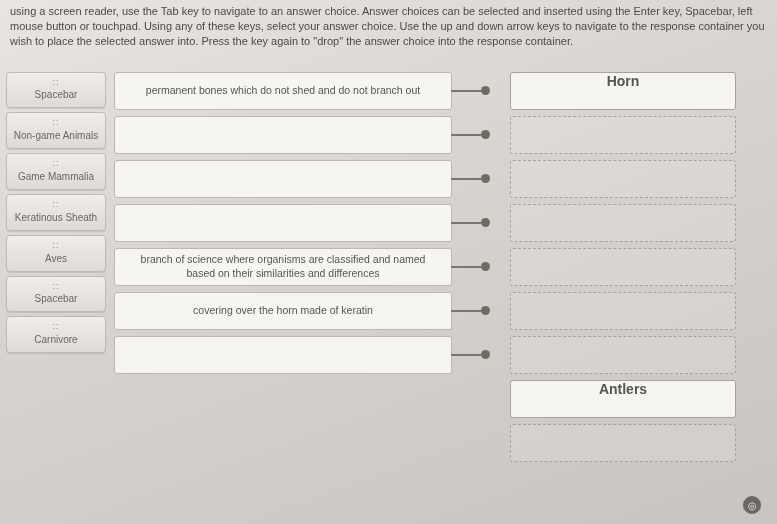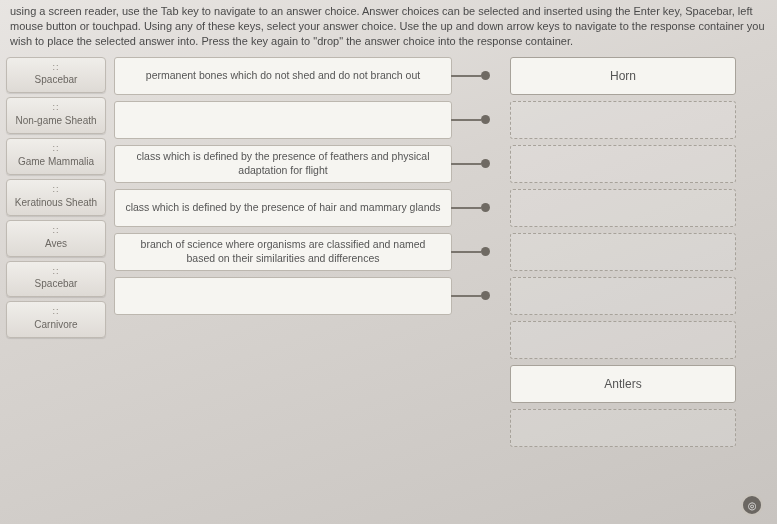--- a/index.html
+++ b/index.html
@@ -6,21 +6,21 @@
   body {
     font-family: Arial, Helvetica, sans-serif;
     background: linear-gradient(160deg, #e8e5e2 0%, #d8d4d0 40%, #c8c4c0 100%);
     width: 777px;
     height: 524px;
     overflow: hidden;
     color: #555;
     font-size: 11px;
   }
   .instructions {
-    padding: 4px 10px 8px 10px;
+    padding: 4px 10px 23px 10px;
     font-size: 11px;
     color: #4a4a4a;
     line-height: 1.35;
   }
   .main-area {
     display: flex;
     padding: 0 6px;
     gap: 8px;
   }
   .sidebar {
@@ -98,25 +98,25 @@
     flex-direction: column;
     gap: 6px;
     margin-left: 50px;
     flex-shrink: 0;
   }
   .drop-box {
     border: 1.5px dashed #a7a29a;
     border-radius: 3px;
     min-height: 38px;
     display: flex;
-    align-items: center;
     justify-content: center;
-    font-size: 12px;
+    font-size: 14px;
     color: #555;
     background: rgba(255,255,255,0.15);
+    font-weight: bold;
   }
   .drop-box.filled {
     border-style: solid;
     background: #f6f5f1;
   }
   .camera-btn {
     position: absolute;
     right: 14px;
     bottom: 8px;
     width: 22px;
@@ -139,21 +139,21 @@
 
 <div class="main-area">
 
   <div class="sidebar">
     <div class="sidebar-item">
       <span class="grip">::</span>
       <span>Spacebar</span>
     </div>
     <div class="sidebar-item">
       <span class="grip">::</span>
-      <span>Non-game Sheath</span>
+      <span>Non-game Animals</span>
     </div>
     <div class="sidebar-item">
       <span class="grip">::</span>
       <span>Game Mammalia</span>
     </div>
     <div class="sidebar-item">
       <span class="grip">::</span>
       <span>Keratinous Sheath</span>
     </div>
     <div class="sidebar-item">
@@ -178,35 +178,40 @@
           <div class="dot"></div>
         </div>
     </div>
     <div class="prompt-box">
       <div class="connector">
           <div class="line"></div>
           <div class="dot"></div>
         </div>
     </div>
     <div class="prompt-box">
-      <span>class which is defined by the presence of feathers and physical adaptation for flight</span>
-      <div class="connector">
-          <div class="line"></div>
-          <div class="dot"></div>
-        </div>
-    </div>
-    <div class="prompt-box">
-      <span>class which is defined by the presence of hair and mammary glands</span>
+      <div class="connector">
+          <div class="line"></div>
+          <div class="dot"></div>
+        </div>
+    </div>
+    <div class="prompt-box">
       <div class="connector">
           <div class="line"></div>
           <div class="dot"></div>
         </div>
     </div>
     <div class="prompt-box">
       <span>branch of science where organisms are classified and named based on their similarities and differences</span>
+      <div class="connector">
+          <div class="line"></div>
+          <div class="dot"></div>
+        </div>
+    </div>
+    <div class="prompt-box">
+      <span>covering over the horn made of keratin</span>
       <div class="connector">
           <div class="line"></div>
           <div class="dot"></div>
         </div>
     </div>
     <div class="prompt-box">
       <div class="connector">
           <div class="line"></div>
           <div class="dot"></div>
         </div>

